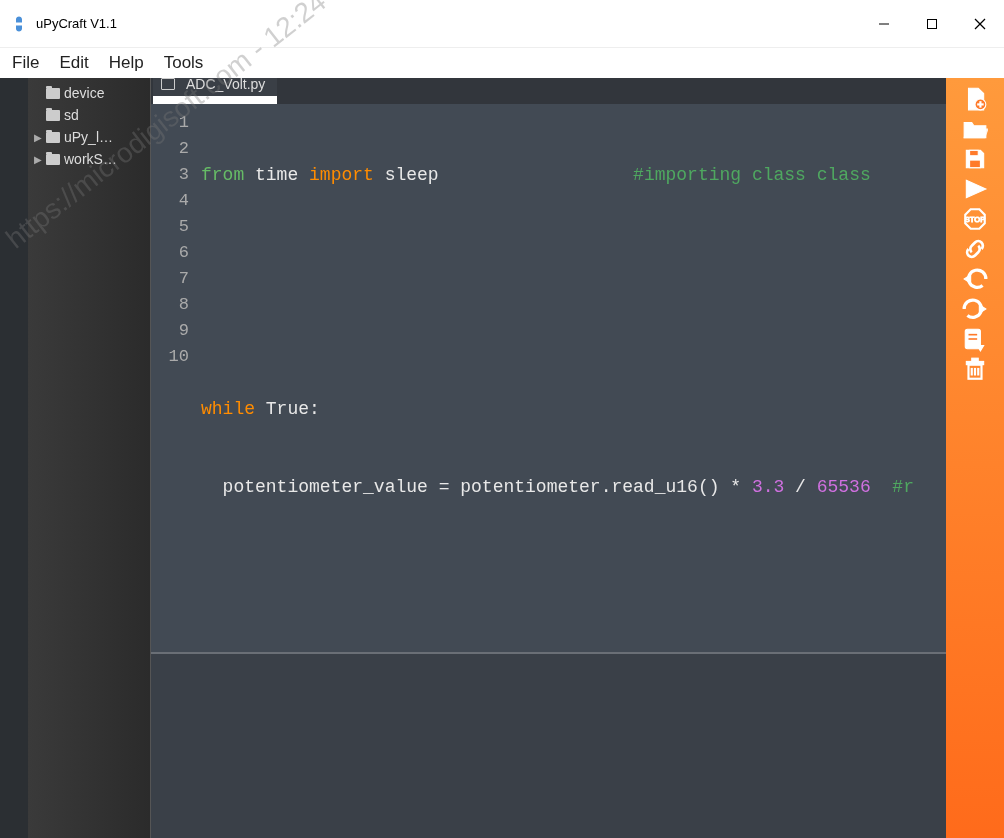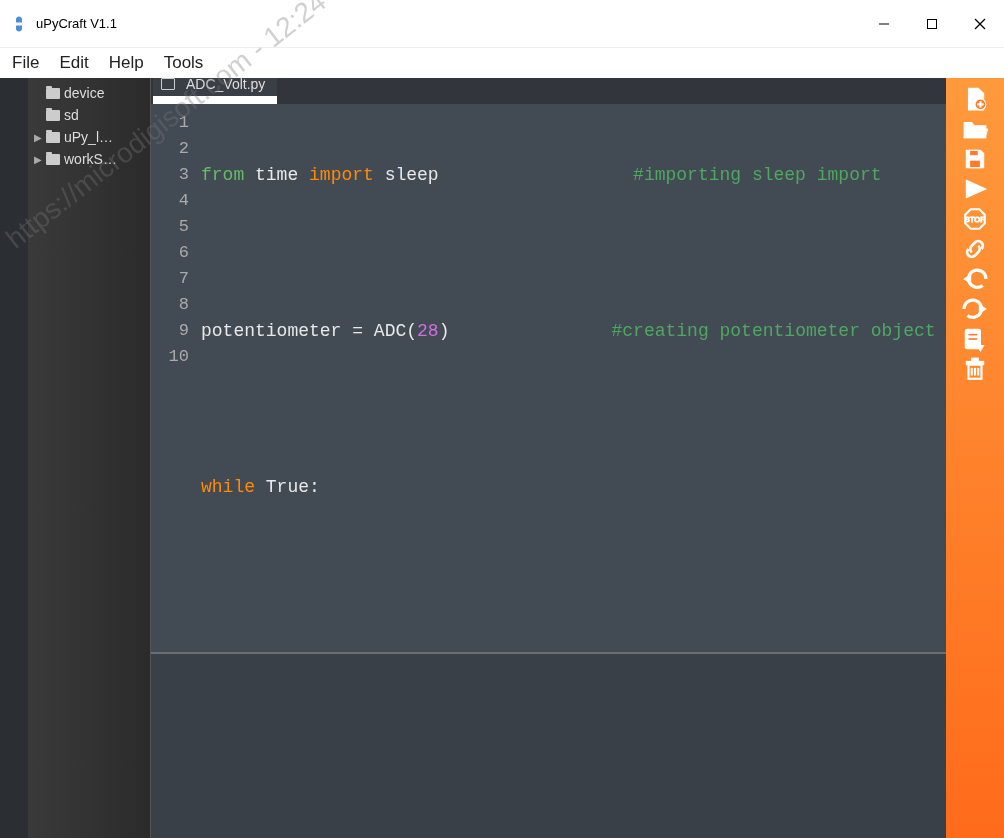--- a/index.html
+++ b/index.html
@@ -280,25 +280,25 @@
         <div>3</div>
         <div>4</div>
         <div>5</div>
         <div>6</div>
         <div>7</div>
         <div>8</div>
         <div>9</div>
         <div>10</div>
       </div>
       <div class="code">
-        <div class="line"><span class="kw-from">from</span><span class="plain"> time </span><span class="kw-import">import</span><span class="plain"> sleep</span><span class="plain">                  </span><span class="comment">#importing sleep import</span></div>
+        <div class="line"><span class="kw-from">from</span><span class="plain"> time </span><span class="kw-import">import</span><span class="plain"> sleep</span><span class="plain">                  </span><span class="comment">#importing class class</span></div>
         <div class="line"><span class="plain"> </span></div>
-        <div class="line"><span class="plain">potentiometer = ADC(</span><span class="num">28</span><span class="plain">)</span><span class="plain">               </span><span class="comment">#creating potentiometer object</span></div>
         <div class="line"><span class="plain"> </span></div>
         <div class="line"><span class="kw-while">while</span><span class="plain"> True:</span></div>
+        <div class="line"><span class="plain">  potentiometer_value = potentiometer.read_u16() * </span><span class="num">3.3</span><span class="plain"> / </span><span class="num">65536</span><span class="plain">  </span><span class="comment">#r</span></div>
         
         
         
       </div>
     </div>
 
     <div class="console"></div>
   </div>
 
   <div class="right-toolbar">

